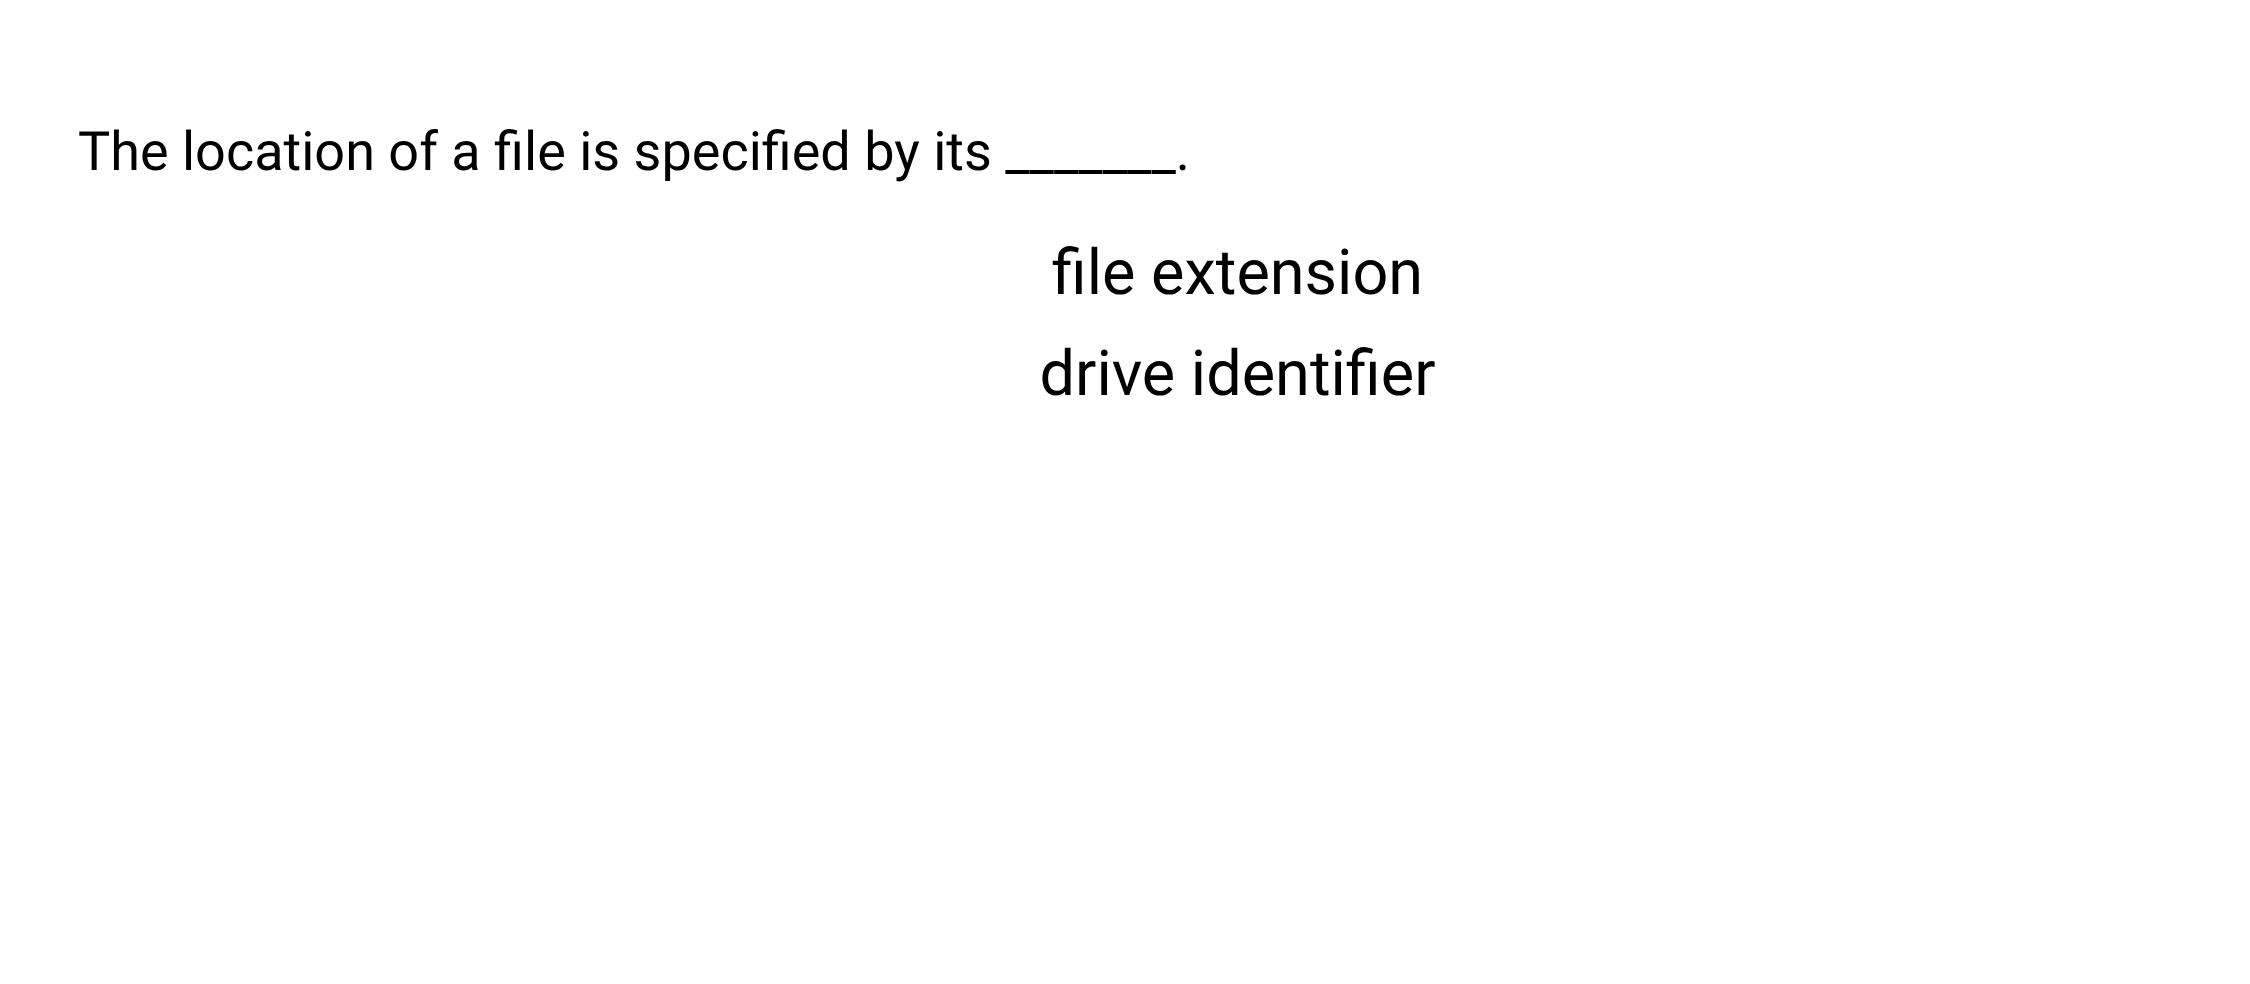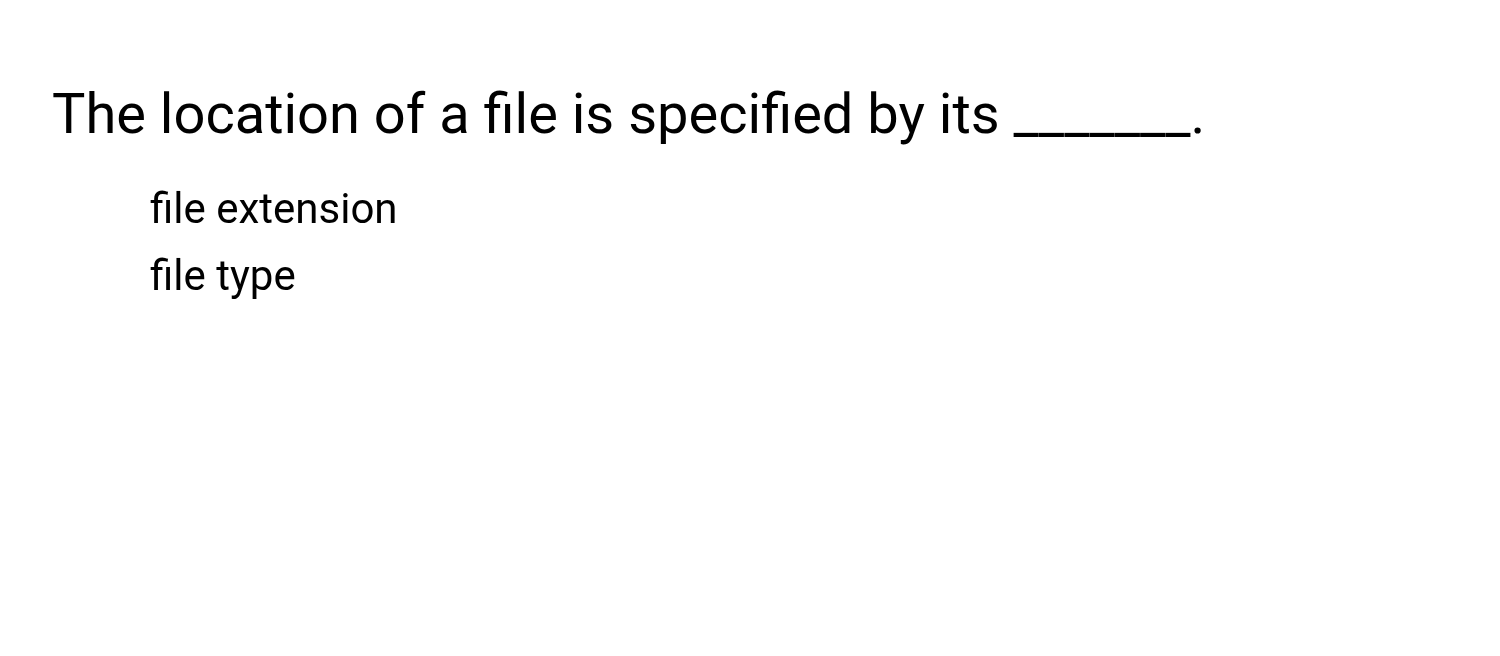--- a/index.html
+++ b/index.html
@@ -10,35 +10,36 @@
     body {
       width: 1500px;
       height: 656px;
       background: #ffffff;
       font-family: -apple-system, BlinkMacSystemFont, "Segoe UI", Roboto, Helvetica, Arial, sans-serif;
       color: #000000;
       padding-top: 78px;
       padding-left: 52px;
     }
     .question {
-      font-size: 56px;
+      font-size: 36px;
       line-height: 1.3;
       font-weight: 400;
       margin-bottom: 24px;
     }
     .options {
       list-style: none;
       padding-left: 98px;
     }
     .option {
       font-size: 42px;
       line-height: 1.6;
       font-weight: 400;
+      text-align: center;
     }
   </style>
 </head>
 <body>
 
 <div class="question">The location of a file is specified by its _______.</div>
 <ul class="options">
   <li class="option">file extension</li>
-  <li class="option">file type</li>
+  <li class="option">drive identifier</li>
 </ul>
 
 </body></html>

